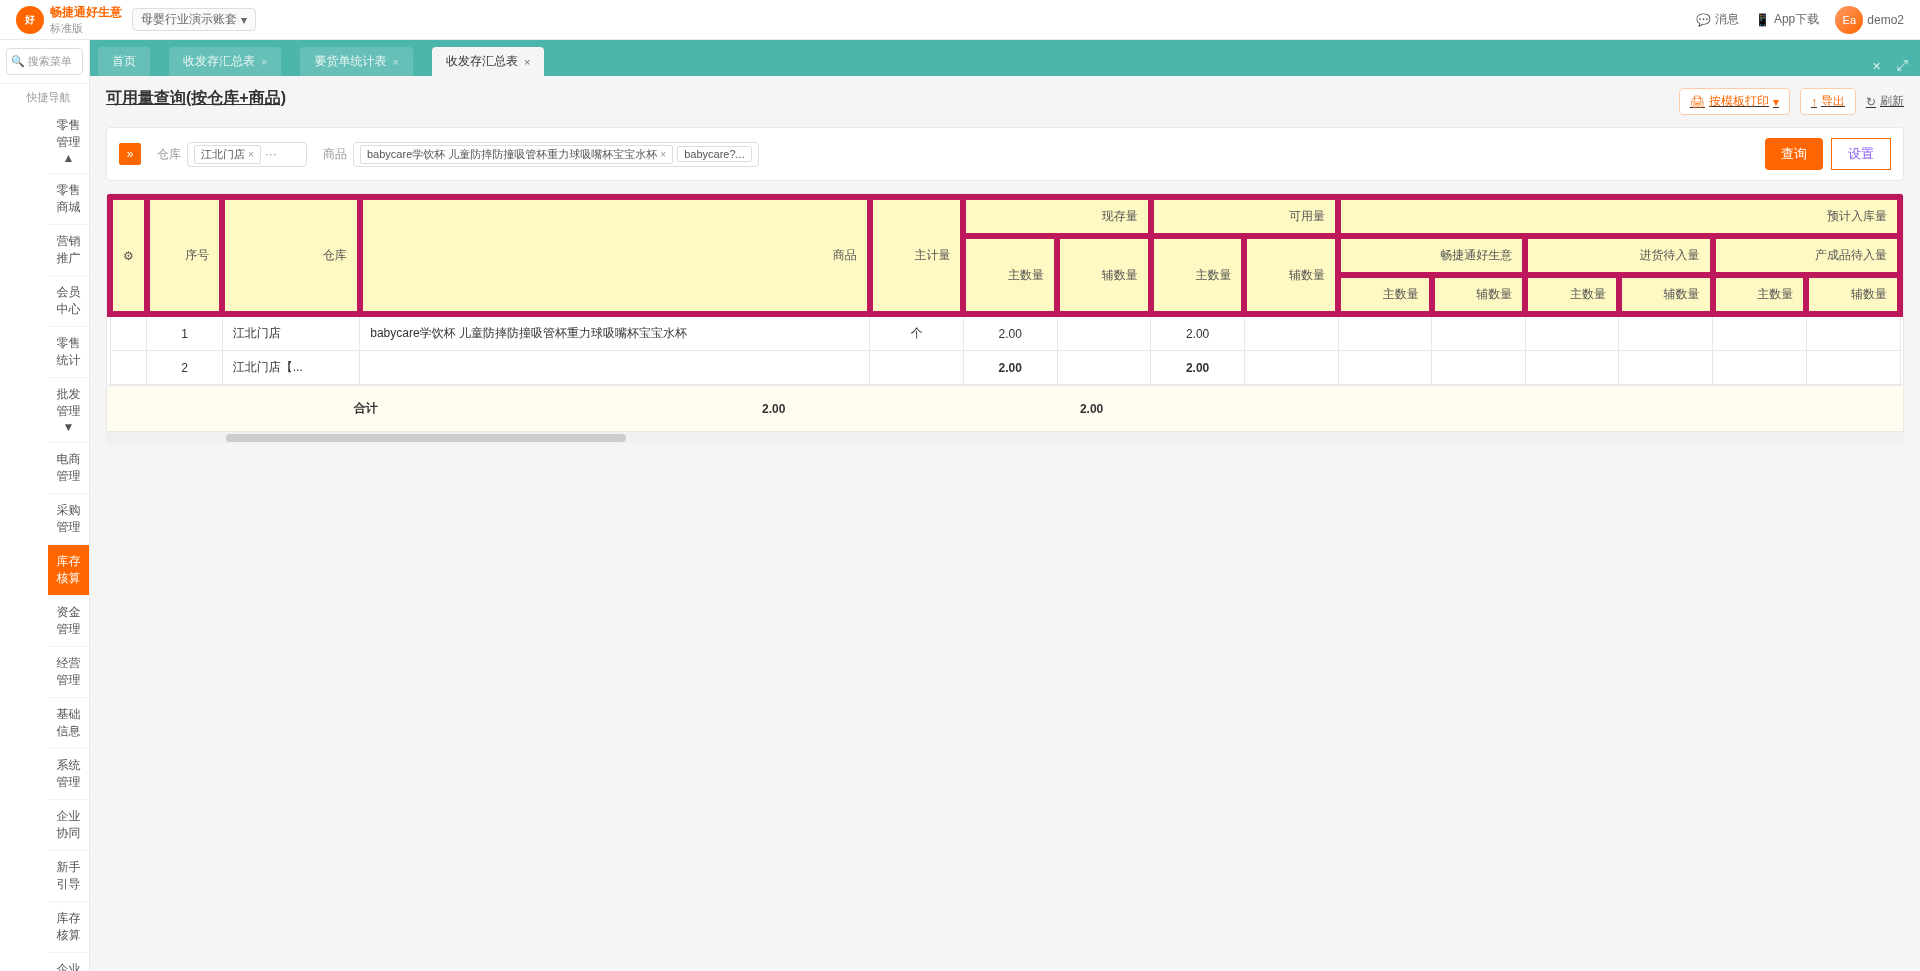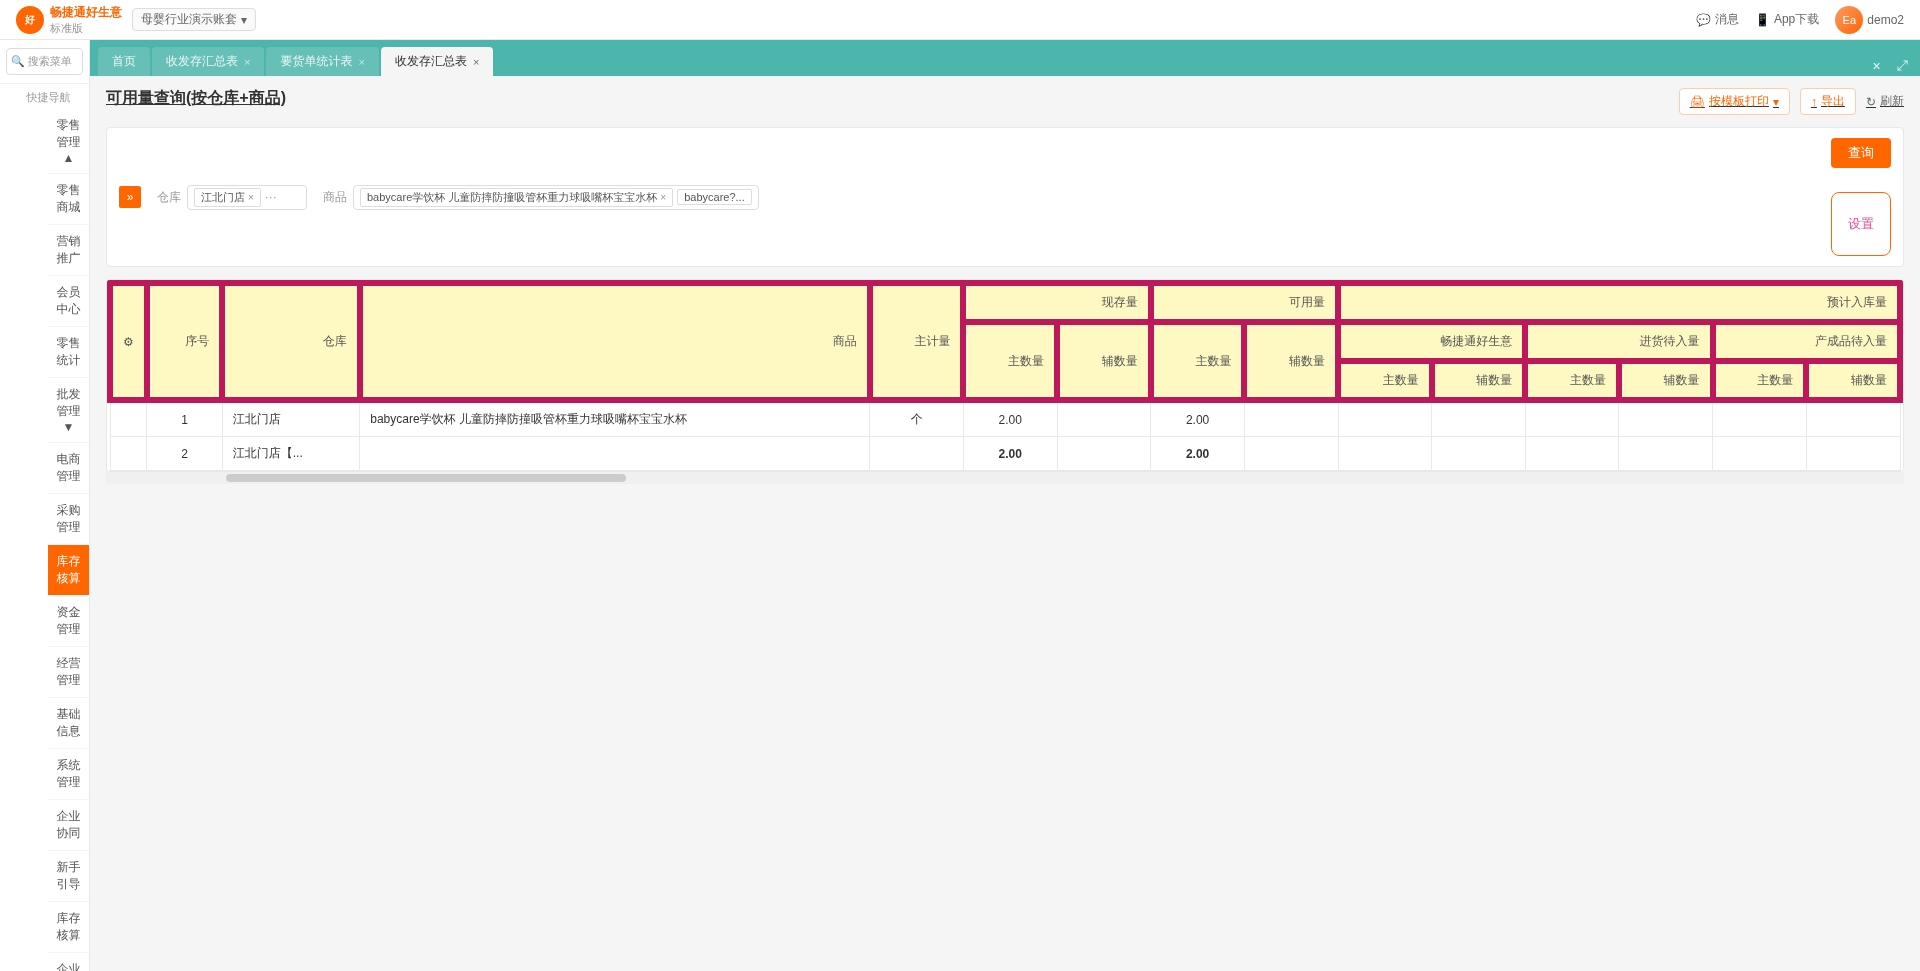--- a/index.html
+++ b/index.html
@@ -76,21 +76,21 @@
     .content-area { flex: 1; display: flex; flex-direction: column; overflow: hidden; }
 
     
     .tab-bar {
       height: 36px;
       background: #4db6ac;
       display: flex;
       align-items: flex-end;
       padding: 0 8px;
       flex-shrink: 0;
-      gap: 2px;
+      gap: 19px;
     }
     .tab {
       padding: 6px 14px;
       font-size: 12px;
       cursor: pointer;
       border-radius: 4px 4px 0 0;
       display: flex;
       align-items: center;
       gap: 6px;
       color: rgba(255,255,255,0.85);
@@ -147,28 +147,28 @@
       border: 1px solid #ddd; border-radius: 4px; padding: 2px 6px;
       min-width: 120px; background: #fff;
     }
     .filter-tag {
       background: #fff; border: 1px solid #ddd; border-radius: 2px;
       padding: 1px 6px; font-size: 11px; color: #555;
       display: flex; align-items: center; gap: 3px;
     }
     .filter-tag .remove-tag { color: #999; cursor: pointer; font-size: 10px; }
     .filter-ellipsis { color: #999; font-size: 12px; }
-    .filter-actions { margin-left: auto; display: flex; gap: 24px; flex-direction: column; }
+    .filter-actions { margin-left: auto; display: flex; gap: 8px; }
     .btn-query {
       background: #ff6600; color: #fff; border: none; border-radius: 4px;
       padding: 6px 16px; font-size: 13px; cursor: pointer;
     }
     .btn-settings {
-      background: #fff; color: #ec4899; border: 1px solid #ff6600; border-radius: 8px;
-      padding: 22px 16px; font-size: 13px; cursor: pointer;
+      background: #fff; color: #8b5cf6; border: 1px solid #ff6600; border-radius: 0;
+      padding: 6px 16px; font-size: 13px; cursor: pointer;
     }
 
     
     .table-container {
       background: #fff;
       border: 1px solid #e8e8e8;
       border-radius: 4px;
       overflow-x: auto;
     }
     table {
@@ -446,20 +446,43 @@
               <td></td>
               <td></td>
               <td></td>
               <td></td>
               <td></td>
             </tr>
           </tbody>
         </table>
       </div>
 
+      <div style="background: #fffdf0; border: 1px solid #e8e8e8; border-top: none; padding: 8px 0; display: flex; align-items: center;">
+        <table style="width: 100%; border-collapse: collapse; font-size: 12px;">
+          <tbody>
+            <tr class="total-row">
+              <td style="width: 36px; border: none; padding: 6px 10px;"></td>
+              <td style="border: none; padding: 6px 10px; text-align: center;"></td>
+              <td style="border: none; padding: 6px 10px; text-align: center;"></td>
+              <td style="border: none; padding: 6px 10px; text-align: left; font-weight: bold;">合计</td>
+              <td style="border: none; padding: 6px 10px; text-align: center;"></td>
+              <td style="border: none; padding: 6px 10px; text-align: center; font-weight: bold;">2.00</td>
+              <td style="border: none; padding: 6px 10px; text-align: center;"></td>
+              <td style="border: none; padding: 6px 10px; text-align: center; font-weight: bold;">2.00</td>
+              <td style="border: none; padding: 6px 10px; text-align: center;"></td>
+              <td style="border: none; padding: 6px 10px; text-align: center;"></td>
+              <td style="border: none; padding: 6px 10px; text-align: center;"></td>
+              <td style="border: none; padding: 6px 10px; text-align: center;"></td>
+              <td style="border: none; padding: 6px 10px; text-align: center;"></td>
+              <td style="border: none; padding: 6px 10px; text-align: center;"></td>
+              <td style="border: none; padding: 6px 10px; text-align: center;"></td>
+            </tr>
+          </tbody>
+        </table>
+      </div>
 
       <div style="height: 12px; background: #f0f0f0; border-radius: 0 0 4px 4px; position: relative; margin-top: 0;">
         <div style="position: absolute; left: 120px; width: 400px; height: 8px; top: 2px; background: #ccc; border-radius: 4px;"></div>
       </div>
 
     </div>
   </div>
 </div>
 
 </body></html>

